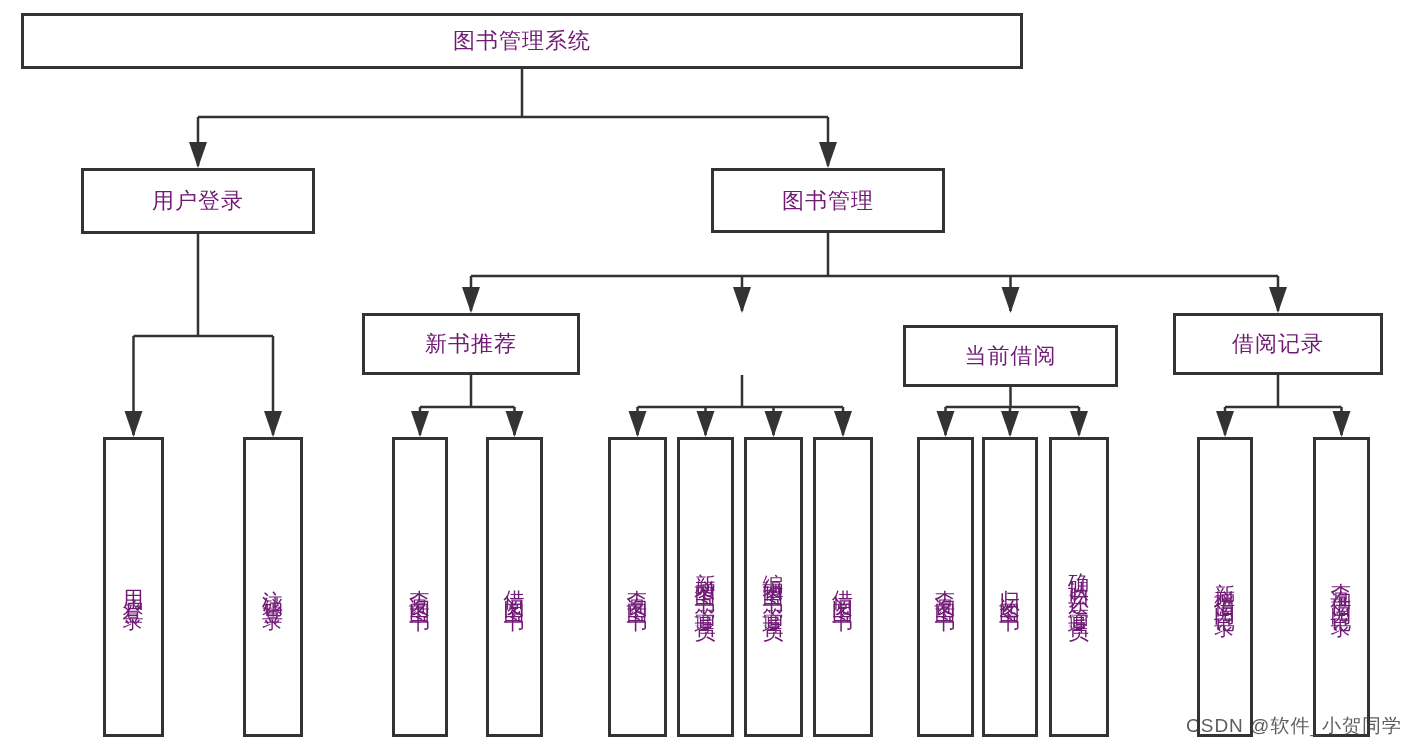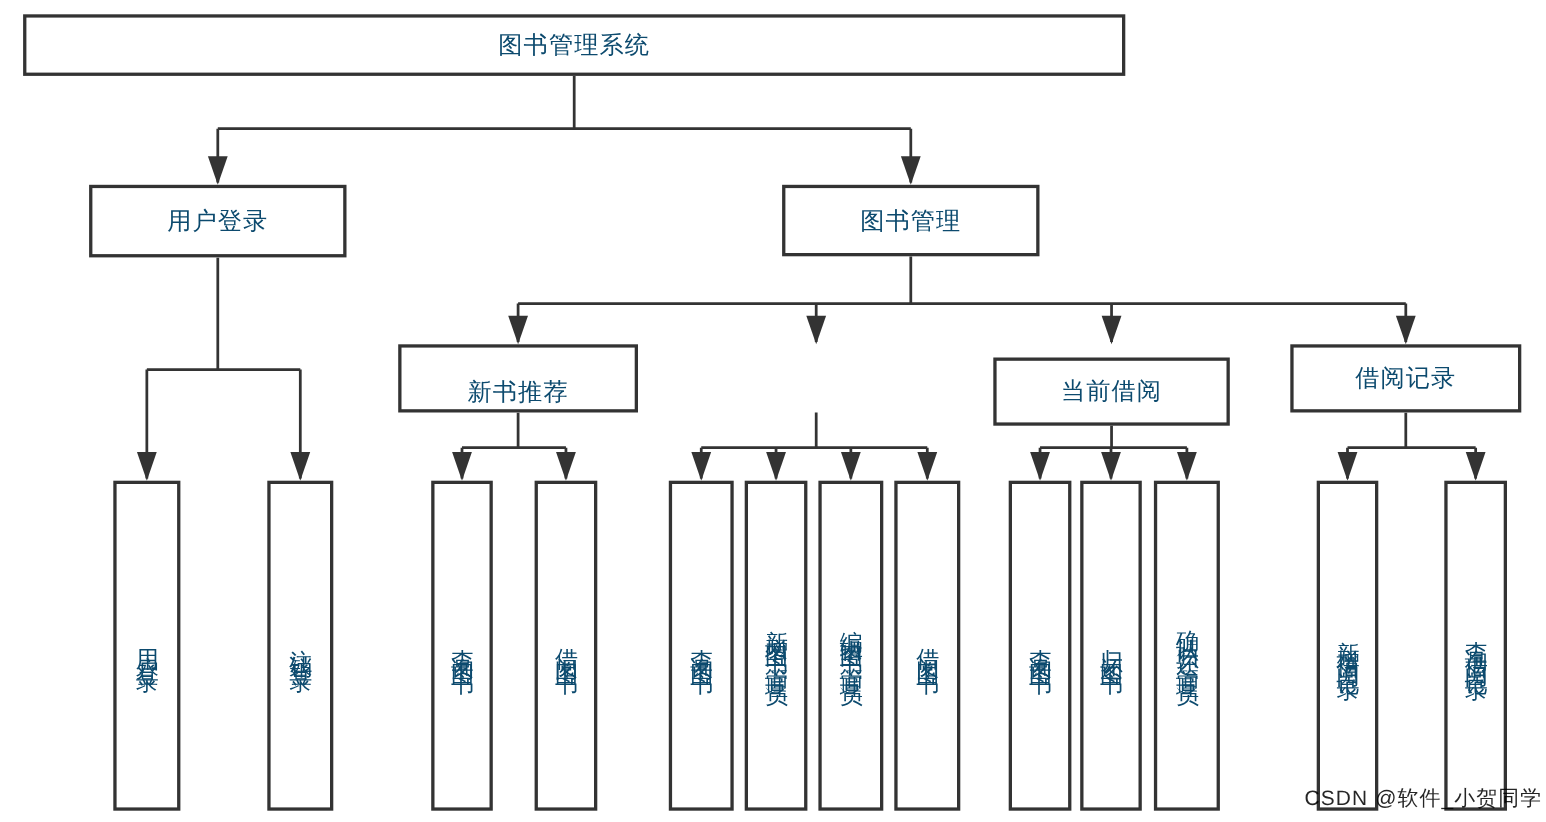--- a/index.html
+++ b/index.html
@@ -32,36 +32,36 @@
     color: #333333;
     display: flex;
     align-items: center;
     justify-content: center;
     z-index: 2;
   }
   .box .lbl {
     font-size: 22px;
     letter-spacing: 1px;
     white-space: nowrap;
-    color: #0c4a6e;
+    color: #701a75;
   }
   .leaf .lbl {
     writing-mode: vertical-rl;
     text-orientation: mixed;
     font-size: 21px;
     letter-spacing: 7px;
     line-height: 1;
     white-space: nowrap;
   }
   .watermark {
     position: absolute;
     left: 1186px;
     top: 713px;
     font-size: 19px;
-    color: #000000;
+    color: #404040;
     opacity: 0.85;
     letter-spacing: 1px;
     z-index: 6;
     white-space: nowrap;
   }
 </style>
 </head>
 <body>
 
 <div class="stage">
@@ -110,21 +110,21 @@
     <span class="lbl">图书管理系统</span>
   </div>
 
   <div class="box" style="left:81px; top:168px; width:234px; height:66px;">
     <span class="lbl">用户登录</span>
   </div>
   <div class="box" style="left:711px; top:168px; width:234px; height:65px;">
     <span class="lbl">图书管理</span>
   </div>
 
-  <div class="box" style="left:362px; top:313px; width:218px; height:62px;align-items:flex-end;">
+  <div class="box" style="left:362px; top:313px; width:218px; height:62px;">
     <span class="lbl">新书推荐</span>
   </div>
   <div class="box" style="left:903px; top:313px; width:215px; height:62px;margin-top:12px;">
     <span class="lbl">当前借阅</span>
   </div>
   <div class="box" style="left:1173px; top:313px; width:210px; height:62px;justify-content:center;">
     <span class="lbl">借阅记录</span>
   </div>
 
   <div class="box leaf" style="left:103px; top:437px; width:61px; height:300px;">

